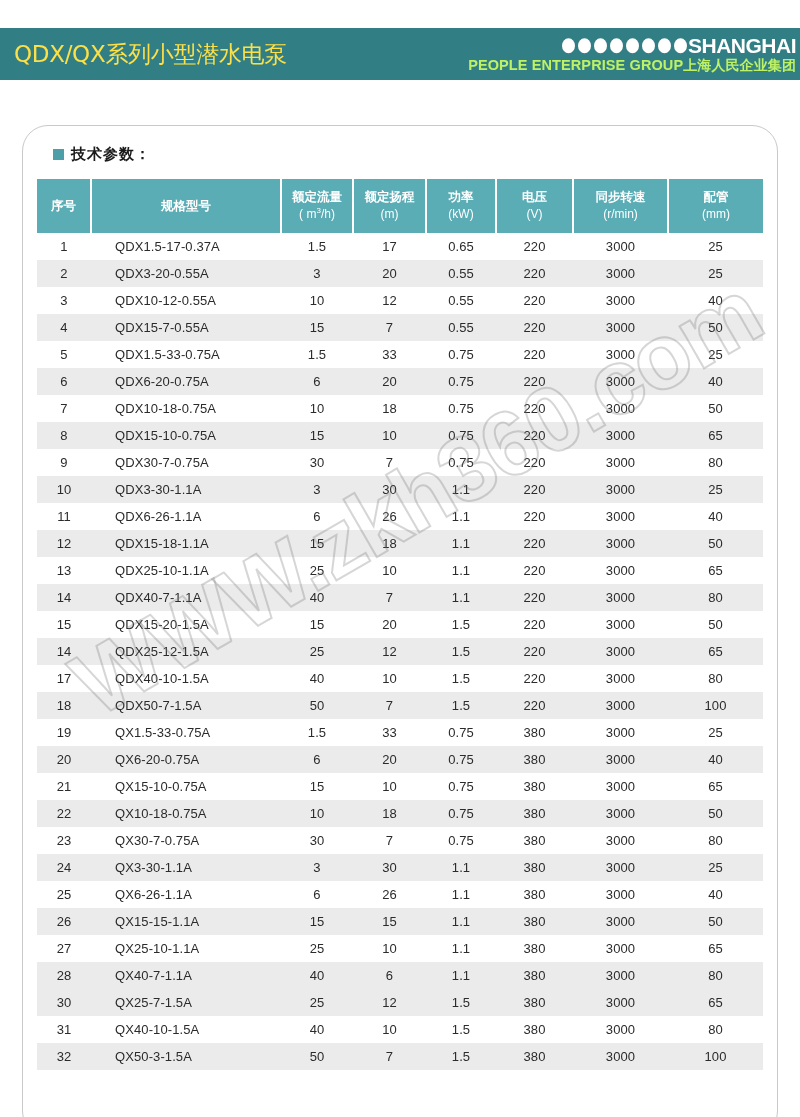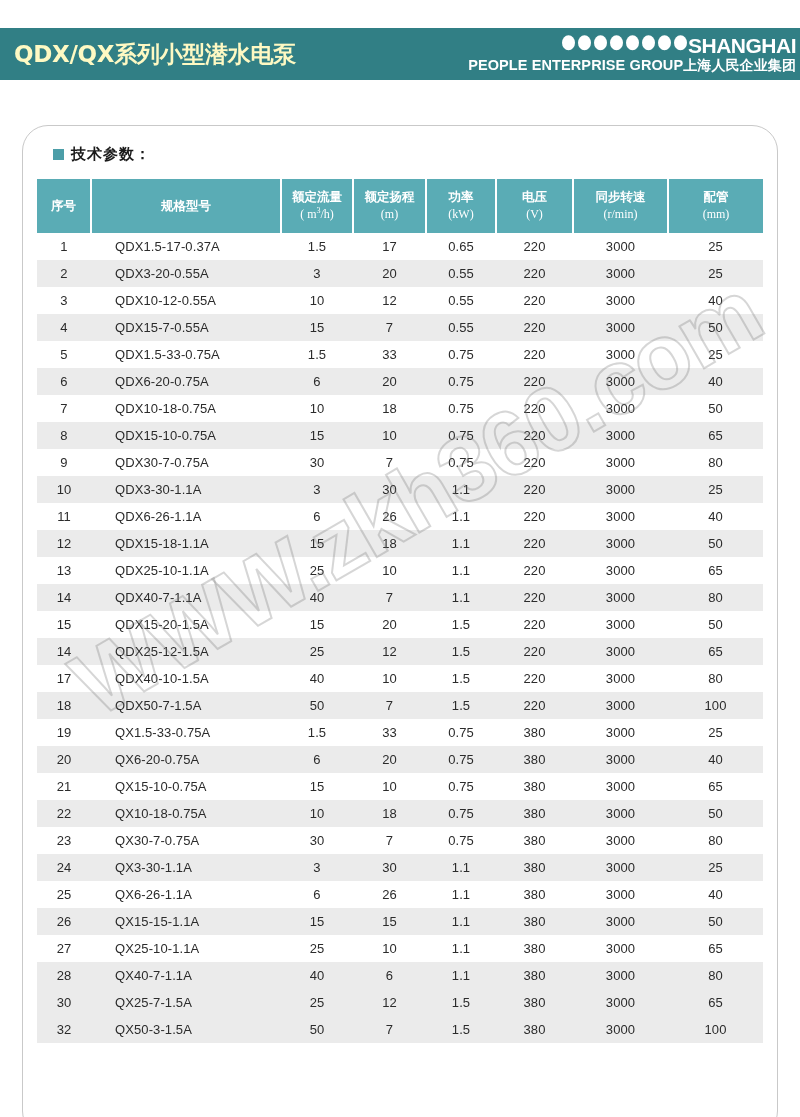--- a/index.html
+++ b/index.html
@@ -24,40 +24,40 @@
     width: 800px;
     height: 52px;
     background: #317f85;
     box-sizing: border-box;
   }
   .banner-title {
     position: absolute;
     left: 14px;
     top: 50%;
     transform: translateY(-50%);
-    color: #fef9c3;
+    color: #fde047;
     font-size: 23px;
-    font-weight: bold;
+    font-weight: normal;
     letter-spacing: -0.3px;
     white-space: nowrap;
     font-family: "DejaVu Sans", "Liberation Sans", sans-serif;
   }
   .logo-block {
     position: absolute;
     right: 4px;
     top: 50%;
     transform: translateY(-50%);
     display: flex;
     flex-direction: column;
     align-items: flex-end;
     line-height: 1;
   }
   .logo-row1 {
     display: flex;
-    align-items: flex-start;
+    align-items: center;
     height: 20px;
   }
   .logo-dots {
     display: flex;
     align-items: center;
     gap: 3px;
     margin-right: 1px;
   }
   .logo-dot {
     width: 13px;
@@ -68,21 +68,21 @@
   }
   .logo-shanghai {
     color: #ffffff;
     font-size: 21px;
     font-weight: bold;
     letter-spacing: -0.5px;
     font-family: "Liberation Sans", sans-serif;
     font-stretch: condensed;
   }
   .logo-row2 {
-    color: #ffffff;
+    color: #bef264;
     font-size: 14.5px;
     font-weight: bold;
     letter-spacing: 0.1px;
     margin-top: 3px;
     white-space: nowrap;
     font-family: "Liberation Sans", sans-serif;
   }
   .logo-row2 .cn {
     font-family: "DejaVu Sans", sans-serif;
     font-size: 14px;
@@ -153,21 +153,21 @@
     font-family: "DejaVu Sans", "Liberation Sans", sans-serif;
     height: 54px;
     padding: 0 2px;
     text-align: center;
     vertical-align: middle;
     border-right: 2px solid #ffffff;
     line-height: 1.35;
   }
   table.spec thead th:last-child { border-right: none; }
   .hdr-sub {
-    font-family: Liberation Serif, serif;
+    font-family: Liberation Sans, sans-serif;
     font-weight: normal;
     font-size: 12px;
     display: block;
   }
   .hdr-sub sup { font-size: 8px; vertical-align: super; }
 
   table.spec tbody td {
     height: 27px;
     font-size: 13px;
     color: #2b2b2b;
@@ -550,20 +550,30 @@
           <tr class="even">
             <td>30</td>
             <td class="model">QX25-7-1.5A</td>
             <td>25</td>
             <td>12</td>
             <td>1.5</td>
             <td>380</td>
             <td>3000</td>
             <td>65</td>
           </tr>
+          <tr class="odd">
+            <td>31</td>
+            <td class="model">QX40-10-1.5A</td>
+            <td>40</td>
+            <td>10</td>
+            <td>1.5</td>
+            <td>380</td>
+            <td>3000</td>
+            <td>80</td>
+          </tr>
           <tr class="even">
             <td>32</td>
             <td class="model">QX50-3-1.5A</td>
             <td>50</td>
             <td>7</td>
             <td>1.5</td>
             <td>380</td>
             <td>3000</td>
             <td>100</td>
           </tr>

